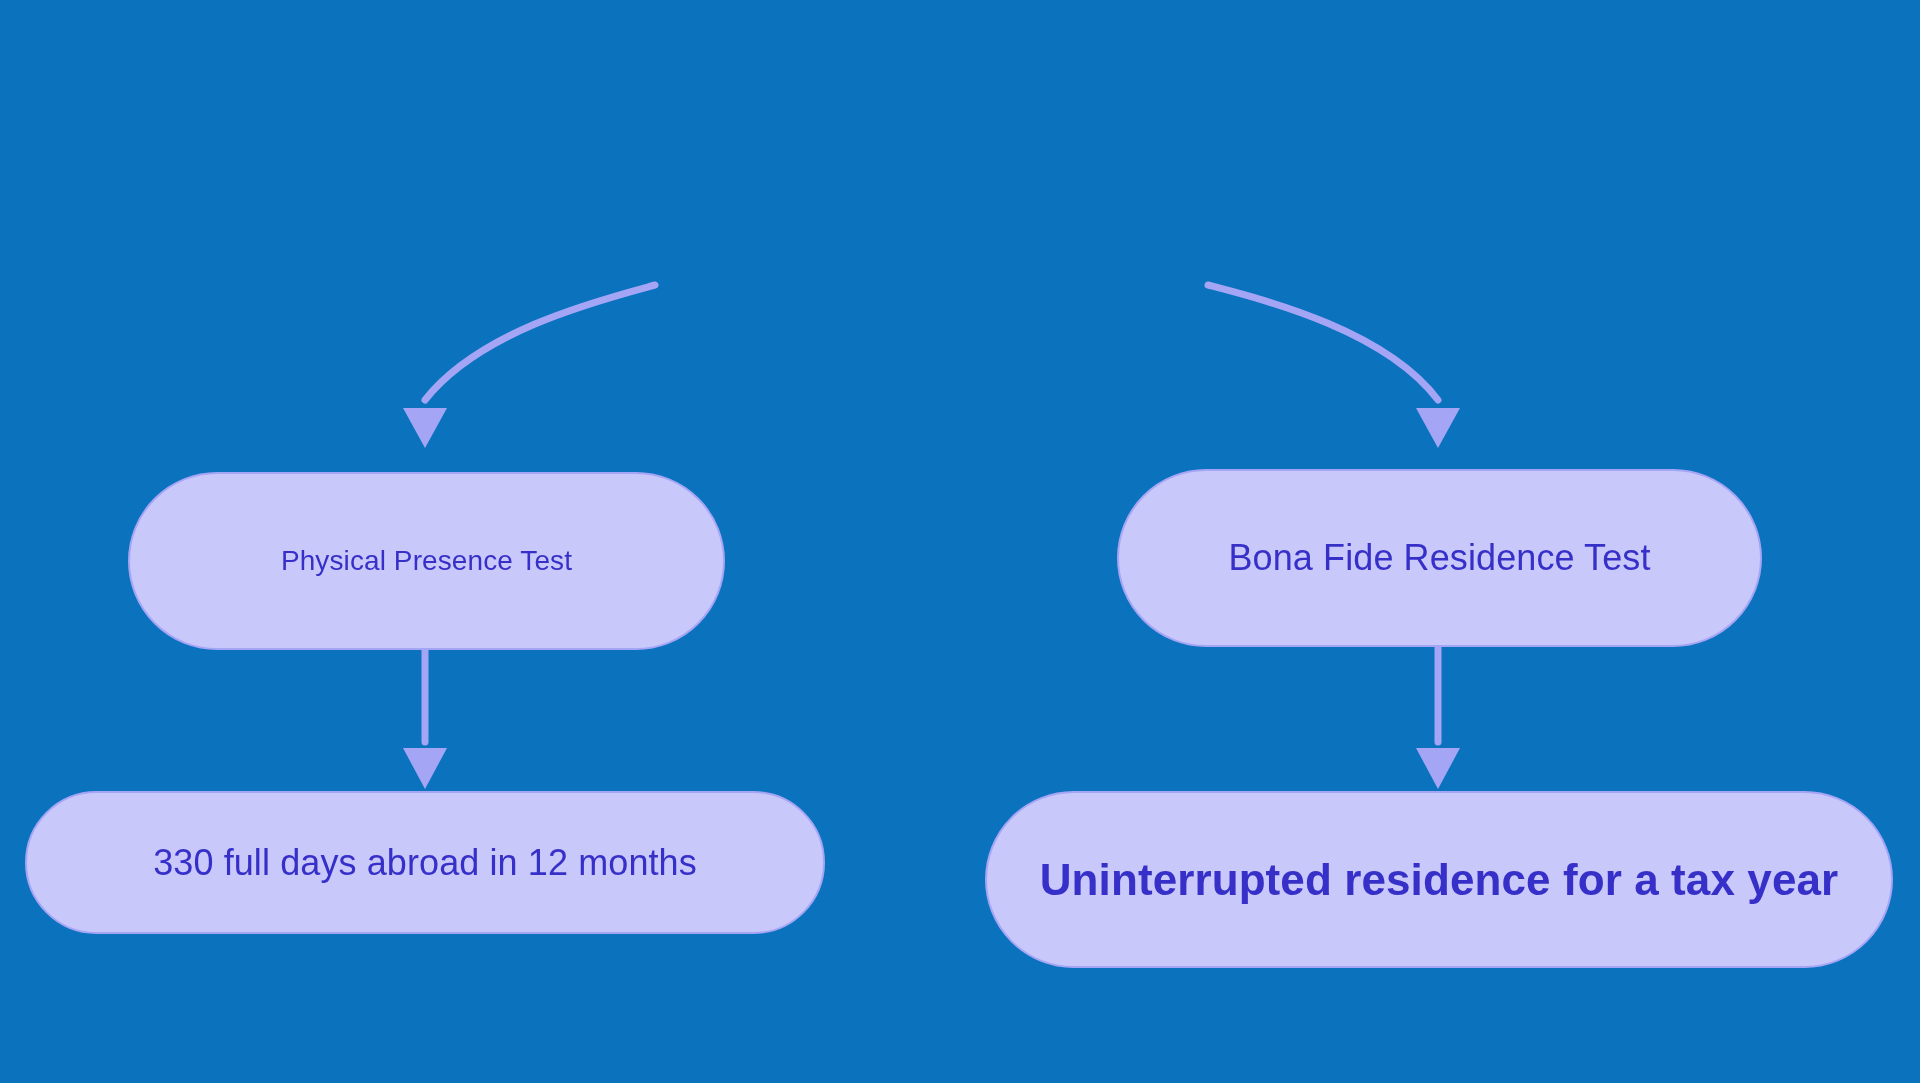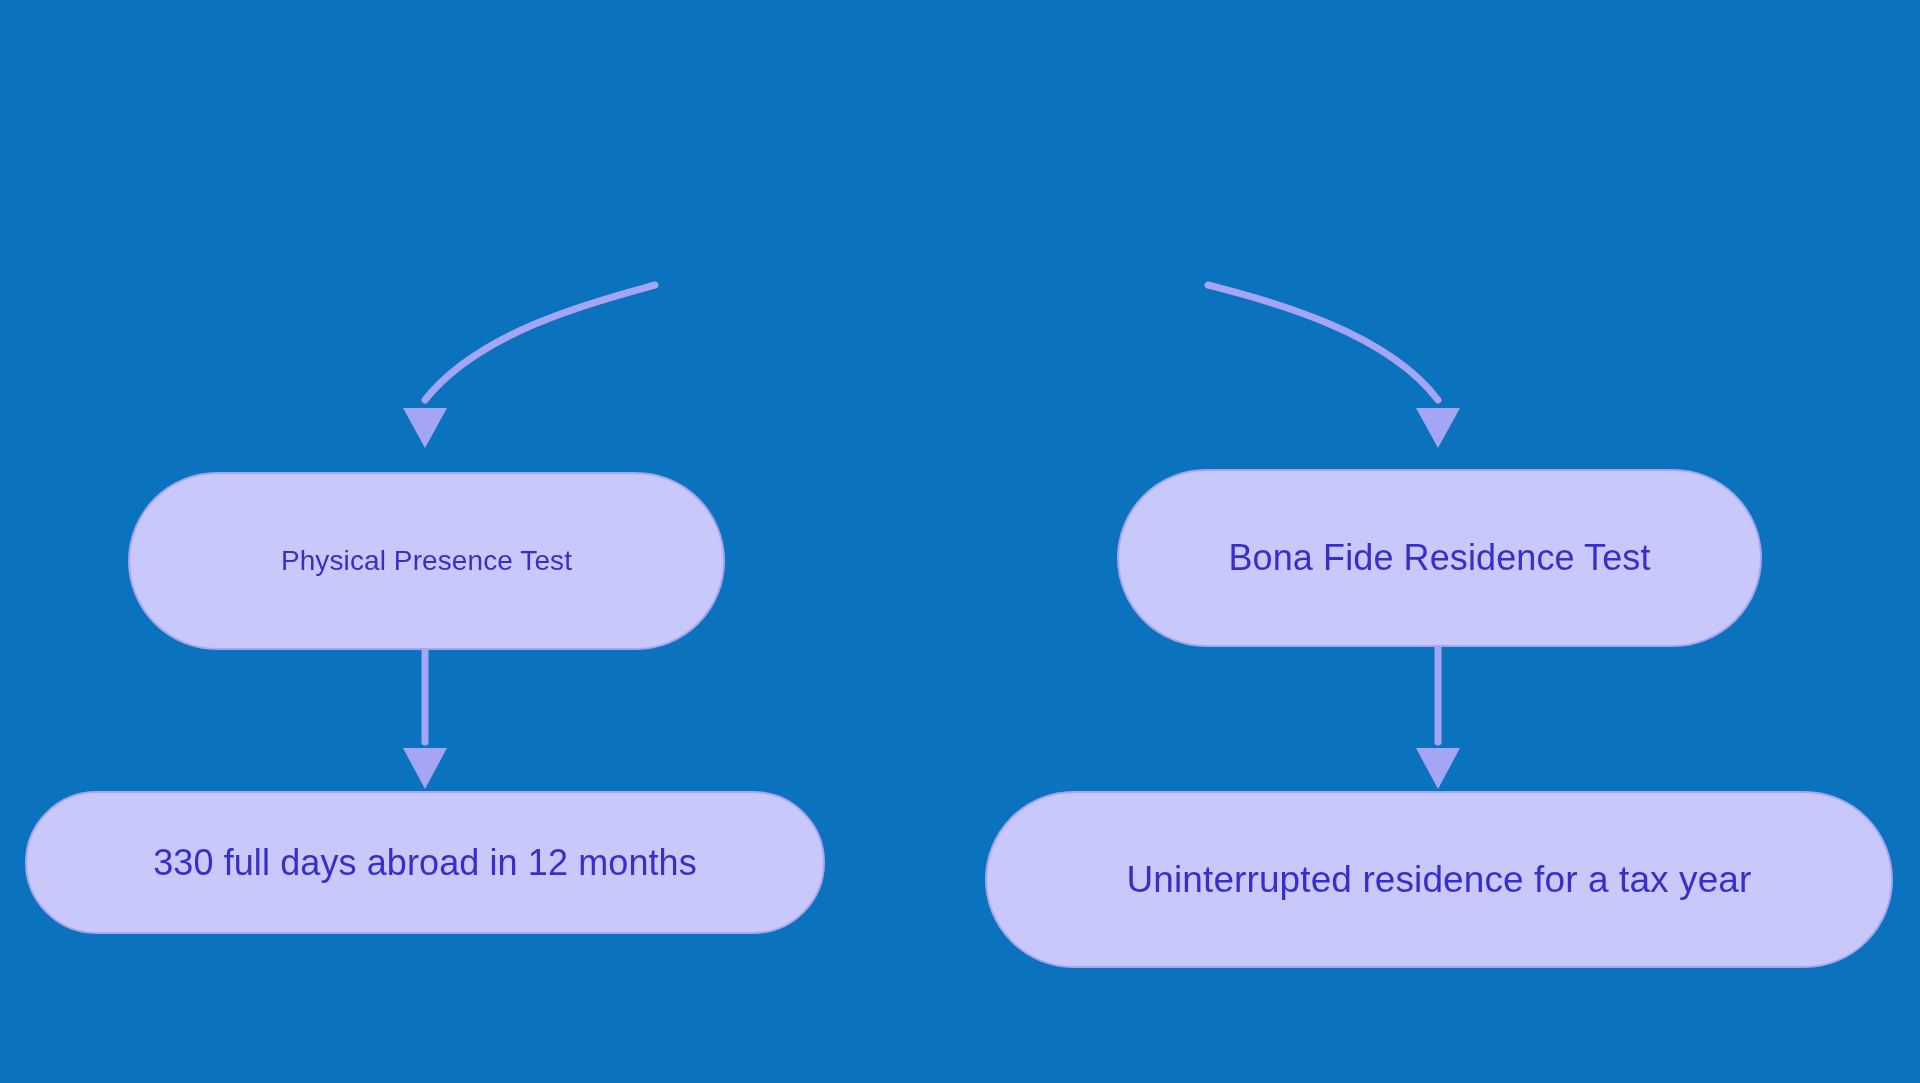--- a/index.html
+++ b/index.html
@@ -40,21 +40,21 @@
   }
   .node-label {
     color: #3730c8;
     line-height: 1;
   }
   
   #node-root       { left: 588px; top: 108px; width: 690px; height: 176px; font-size: 36px; }
   #node-ppt        { left: 128px; top: 472px; width: 597px; height: 178px; font-size: 28px; }
   #node-bfrt       { left: 1117px; top: 450px; width: 645px; height: 178px; font-size: 36px; margin-top: 19px; }
   #node-330days    { left: 25px; top: 791px; width: 800px; height: 143px; font-size: 36px; }
-  #node-uninterrupted { left: 985px; top: 791px; width: 908px; height: 177px; font-size: 37px; }
+  #node-uninterrupted { left: 985px; top: 791px; width: 908px; height: 177px; font-size: 44px; font-weight: bold; }
 </style>
 </head>
 <body>
 
 <div id="canvas">
 
   <svg id="edge-layer" viewBox="0 0 1920 1083" width="1920" height="1083" xmlns="http://www.w3.org/2000/svg">
 
     <path d="M 655 285 C 600 300, 480 330, 425 400" fill="none" stroke="#a5a5f5" stroke-width="7" stroke-linecap="round"></path>
     <polygon points="403,408 447,408 425,448" fill="#a5a5f5"></polygon>

